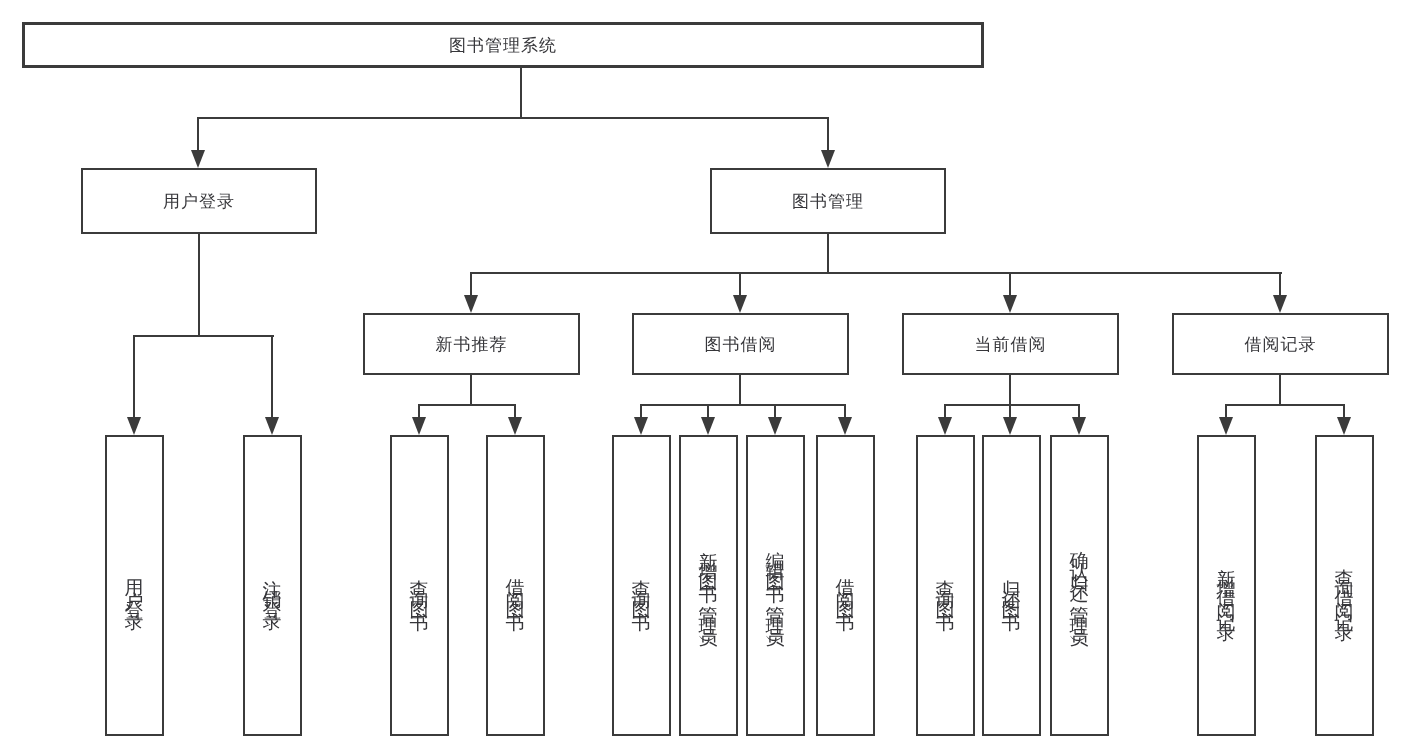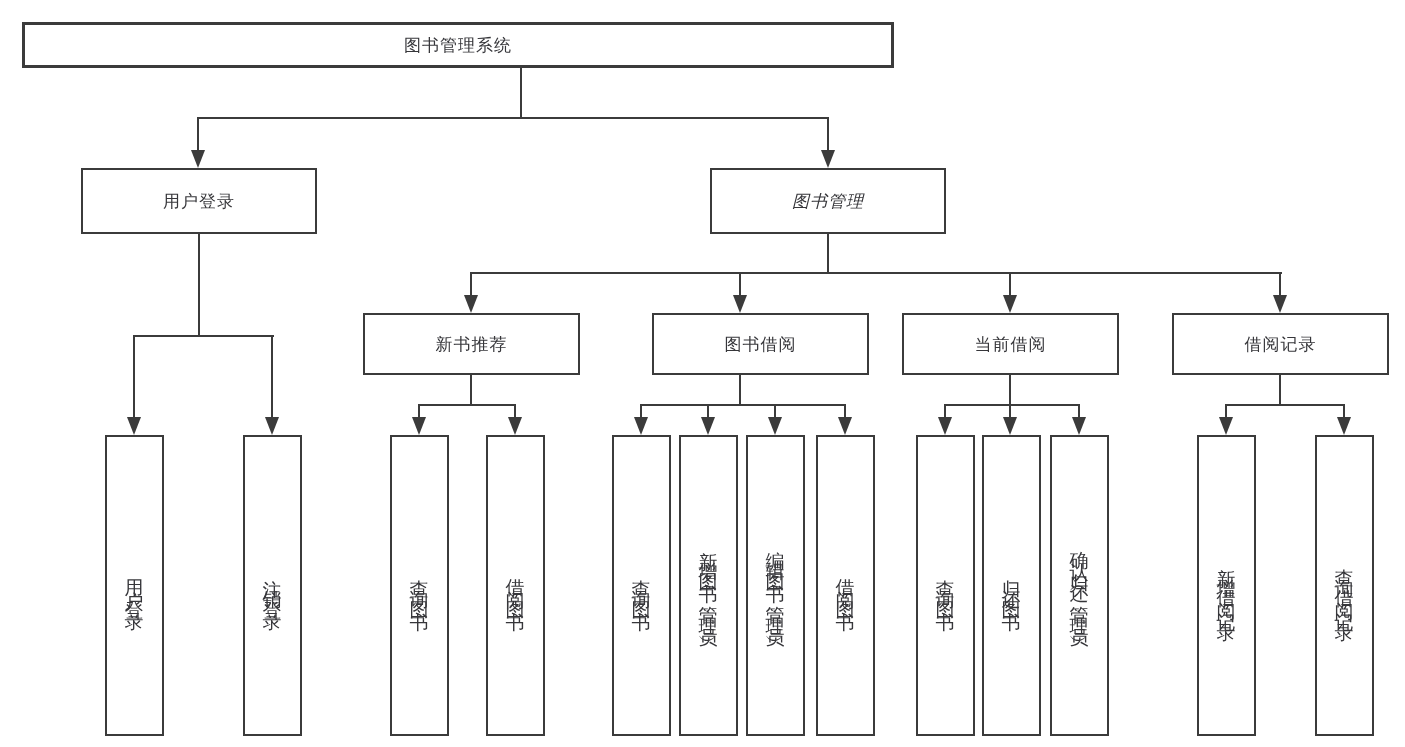--- a/index.html
+++ b/index.html
@@ -6,21 +6,21 @@
   .canvas {
     position:relative; width:1405px; height:747px; background:#ffffff;
     font-family:"Liberation Sans", sans-serif; overflow:hidden;
   }
   .box {
     position:absolute; background:#ffffff; border:2px solid #3b3b3b;
     display:flex; align-items:center; justify-content:center;
     color:#36363a; box-sizing:border-box;
   }
   .hbox { font-size:17px; letter-spacing:1px; }
-  .root { left:22px; top:22px; width:872px; height:46px; border-width:3px; }
+  .root { left:22px; top:22px; width:962px; height:46px; border-width:3px; }
   .l2 { top:168px; width:236px; height:66px; }
   .l3 { top:313px; width:217px; height:62px; }
   .leaf { top:435px; width:59px; height:301px; }
   .vtext {
     writing-mode:vertical-rl; text-orientation:mixed;
     font-size:19px; letter-spacing:11px; color:#36363a; line-height:1;
   }
   .vline { position:absolute; width:2px; background:#3b3b3b; }
   .hline { position:absolute; height:2px; background:#3b3b3b; }
   .arrow {
@@ -34,24 +34,24 @@
   }
 </style>
 </head>
 <body>
 
 <div class="canvas">
 
   <div class="box hbox root">图书管理系统</div>
 
   <div class="box hbox l2" style="left:81px;">用户登录</div>
-  <div class="box hbox l2" style="left:710px;font-style:italic;">图书管理</div>
+  <div class="box hbox l2" style="left:710px;">图书管理</div>
 
   <div class="box hbox l3" style="left:363px;">新书推荐</div>
-  <div class="box hbox l3" style="left:632px;margin-left:20px;">图书借阅</div>
+  <div class="box hbox l3" style="left:632px;">图书借阅</div>
   <div class="box hbox l3" style="left:1172px;">借阅记录</div>
   <div class="box hbox l3" style="left:902px;">当前借阅</div>
 
   <div class="box leaf" style="left:105px;">
       <span class="vtext">用户登录</span>
     </div>
   <div class="box leaf" style="left:243px;">
       <span class="vtext">注销登录</span>
     </div>
 

